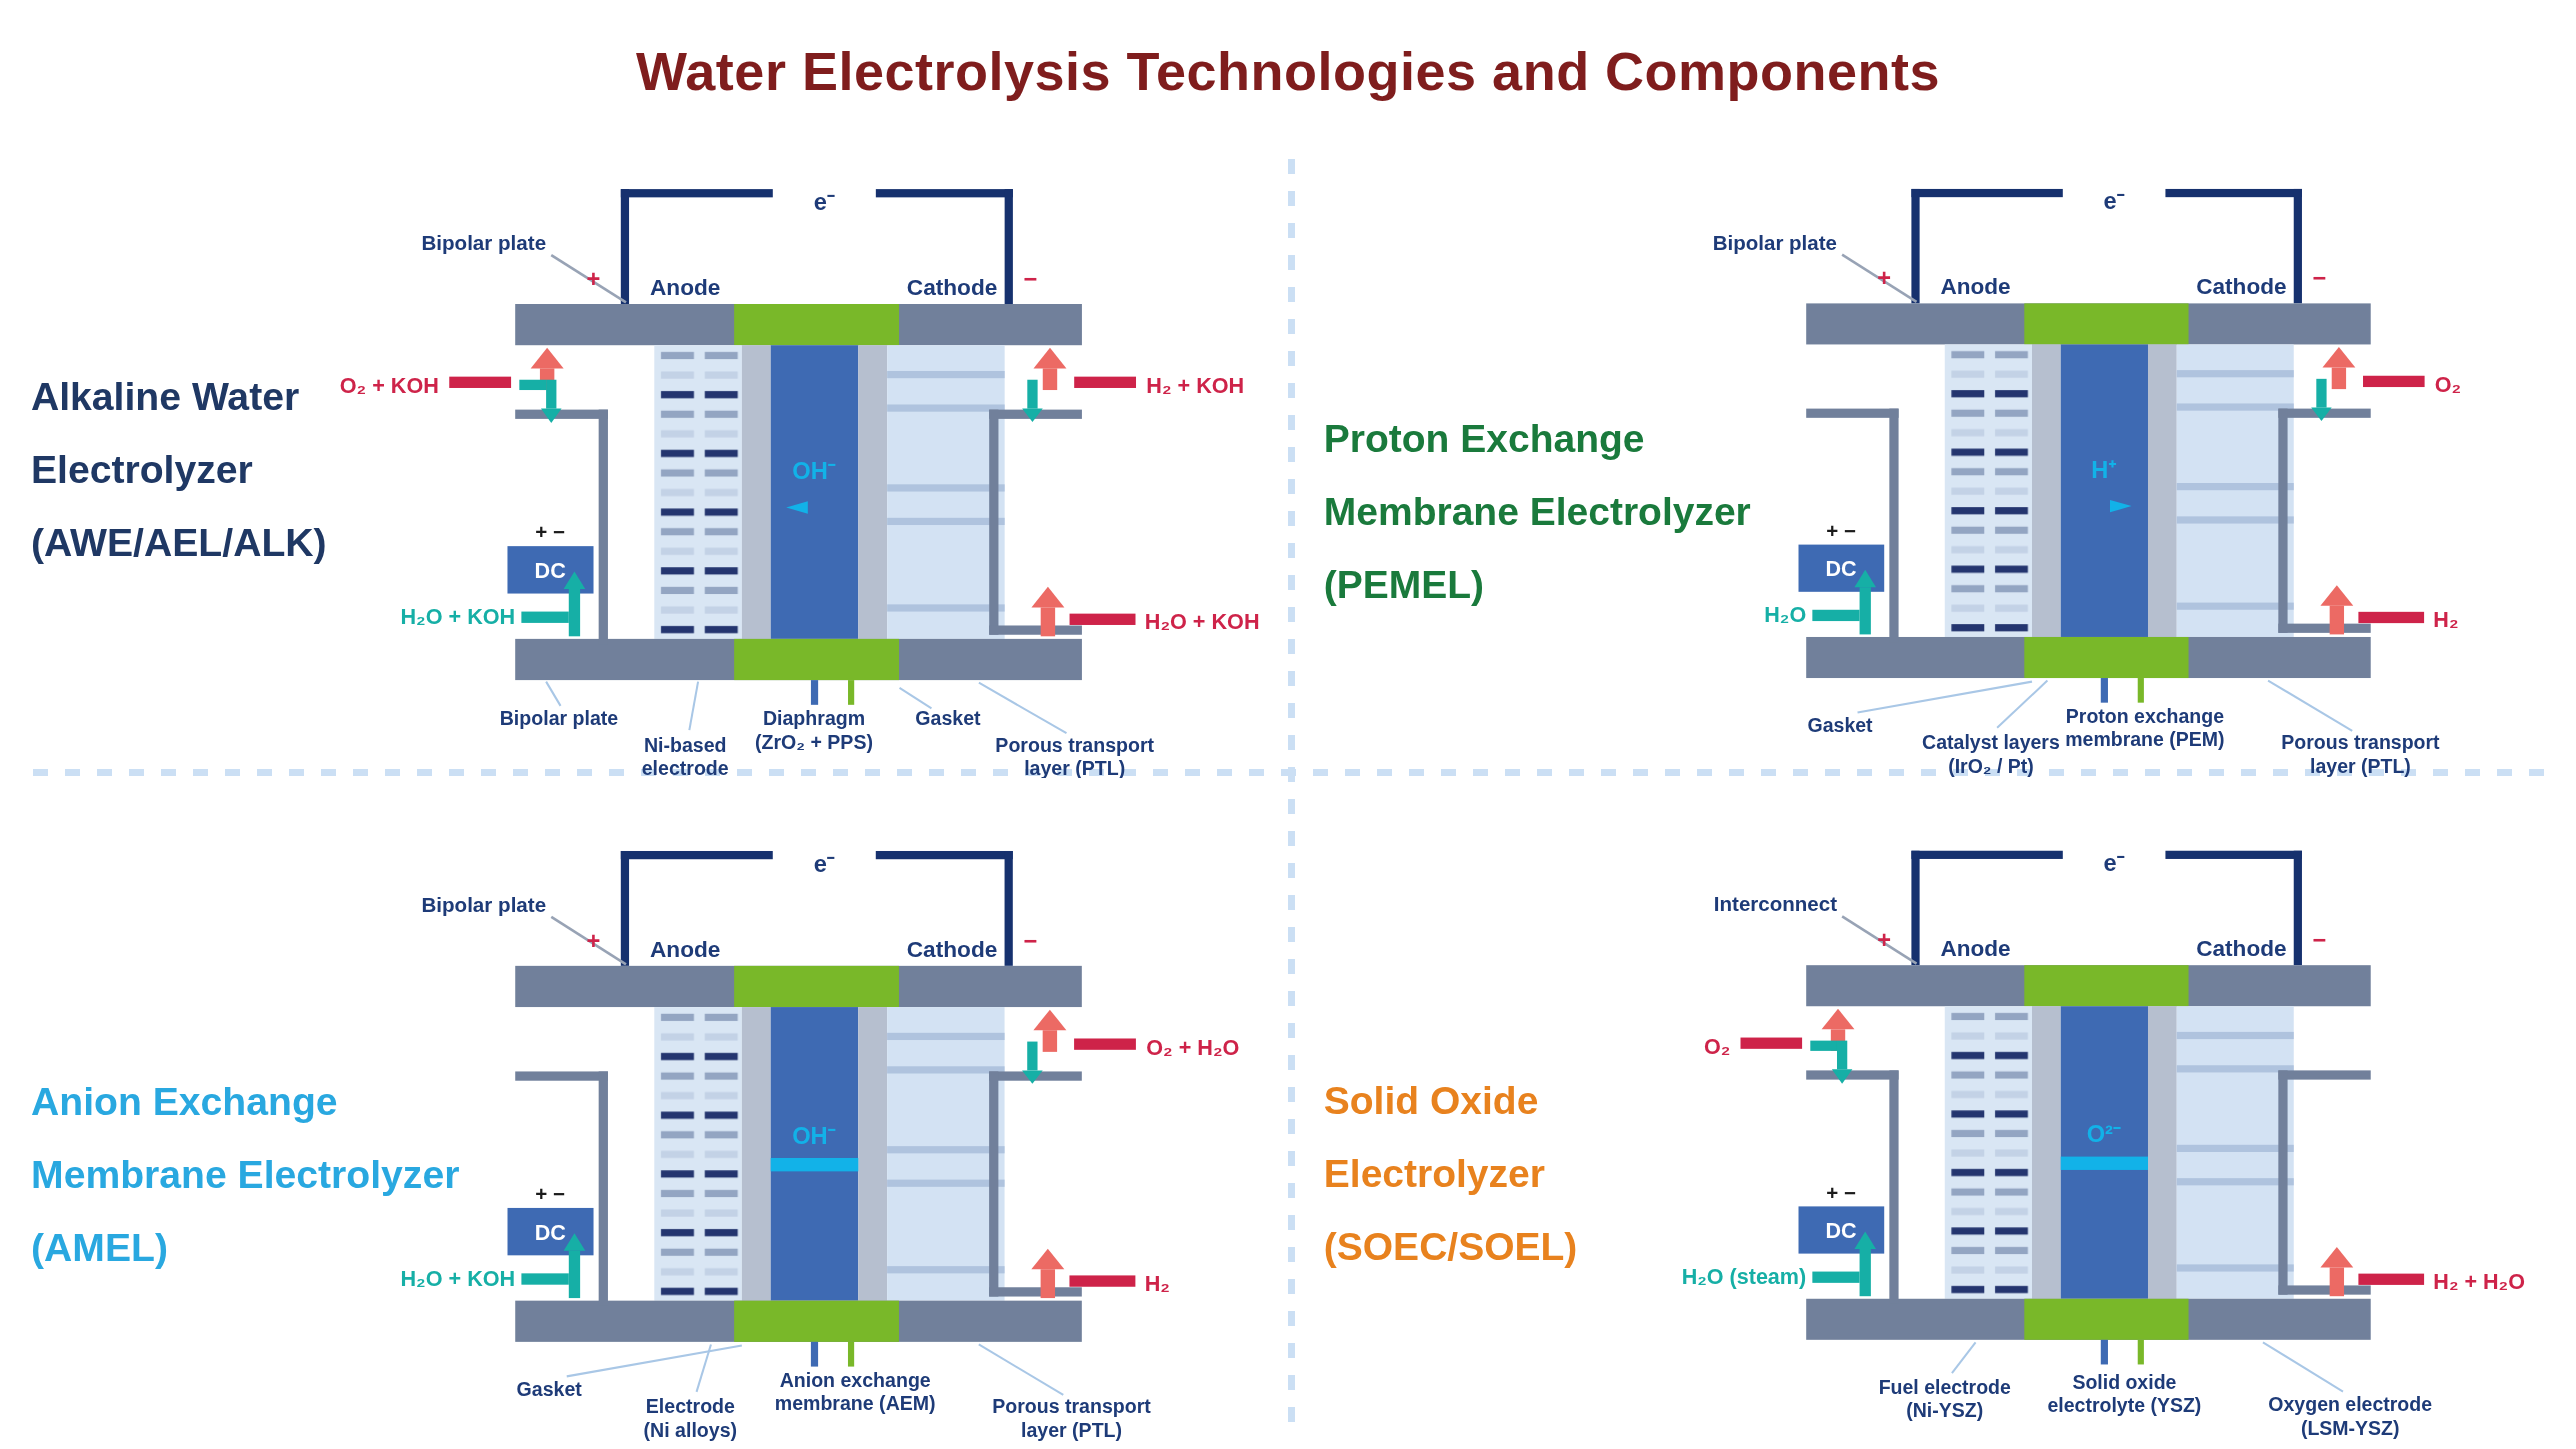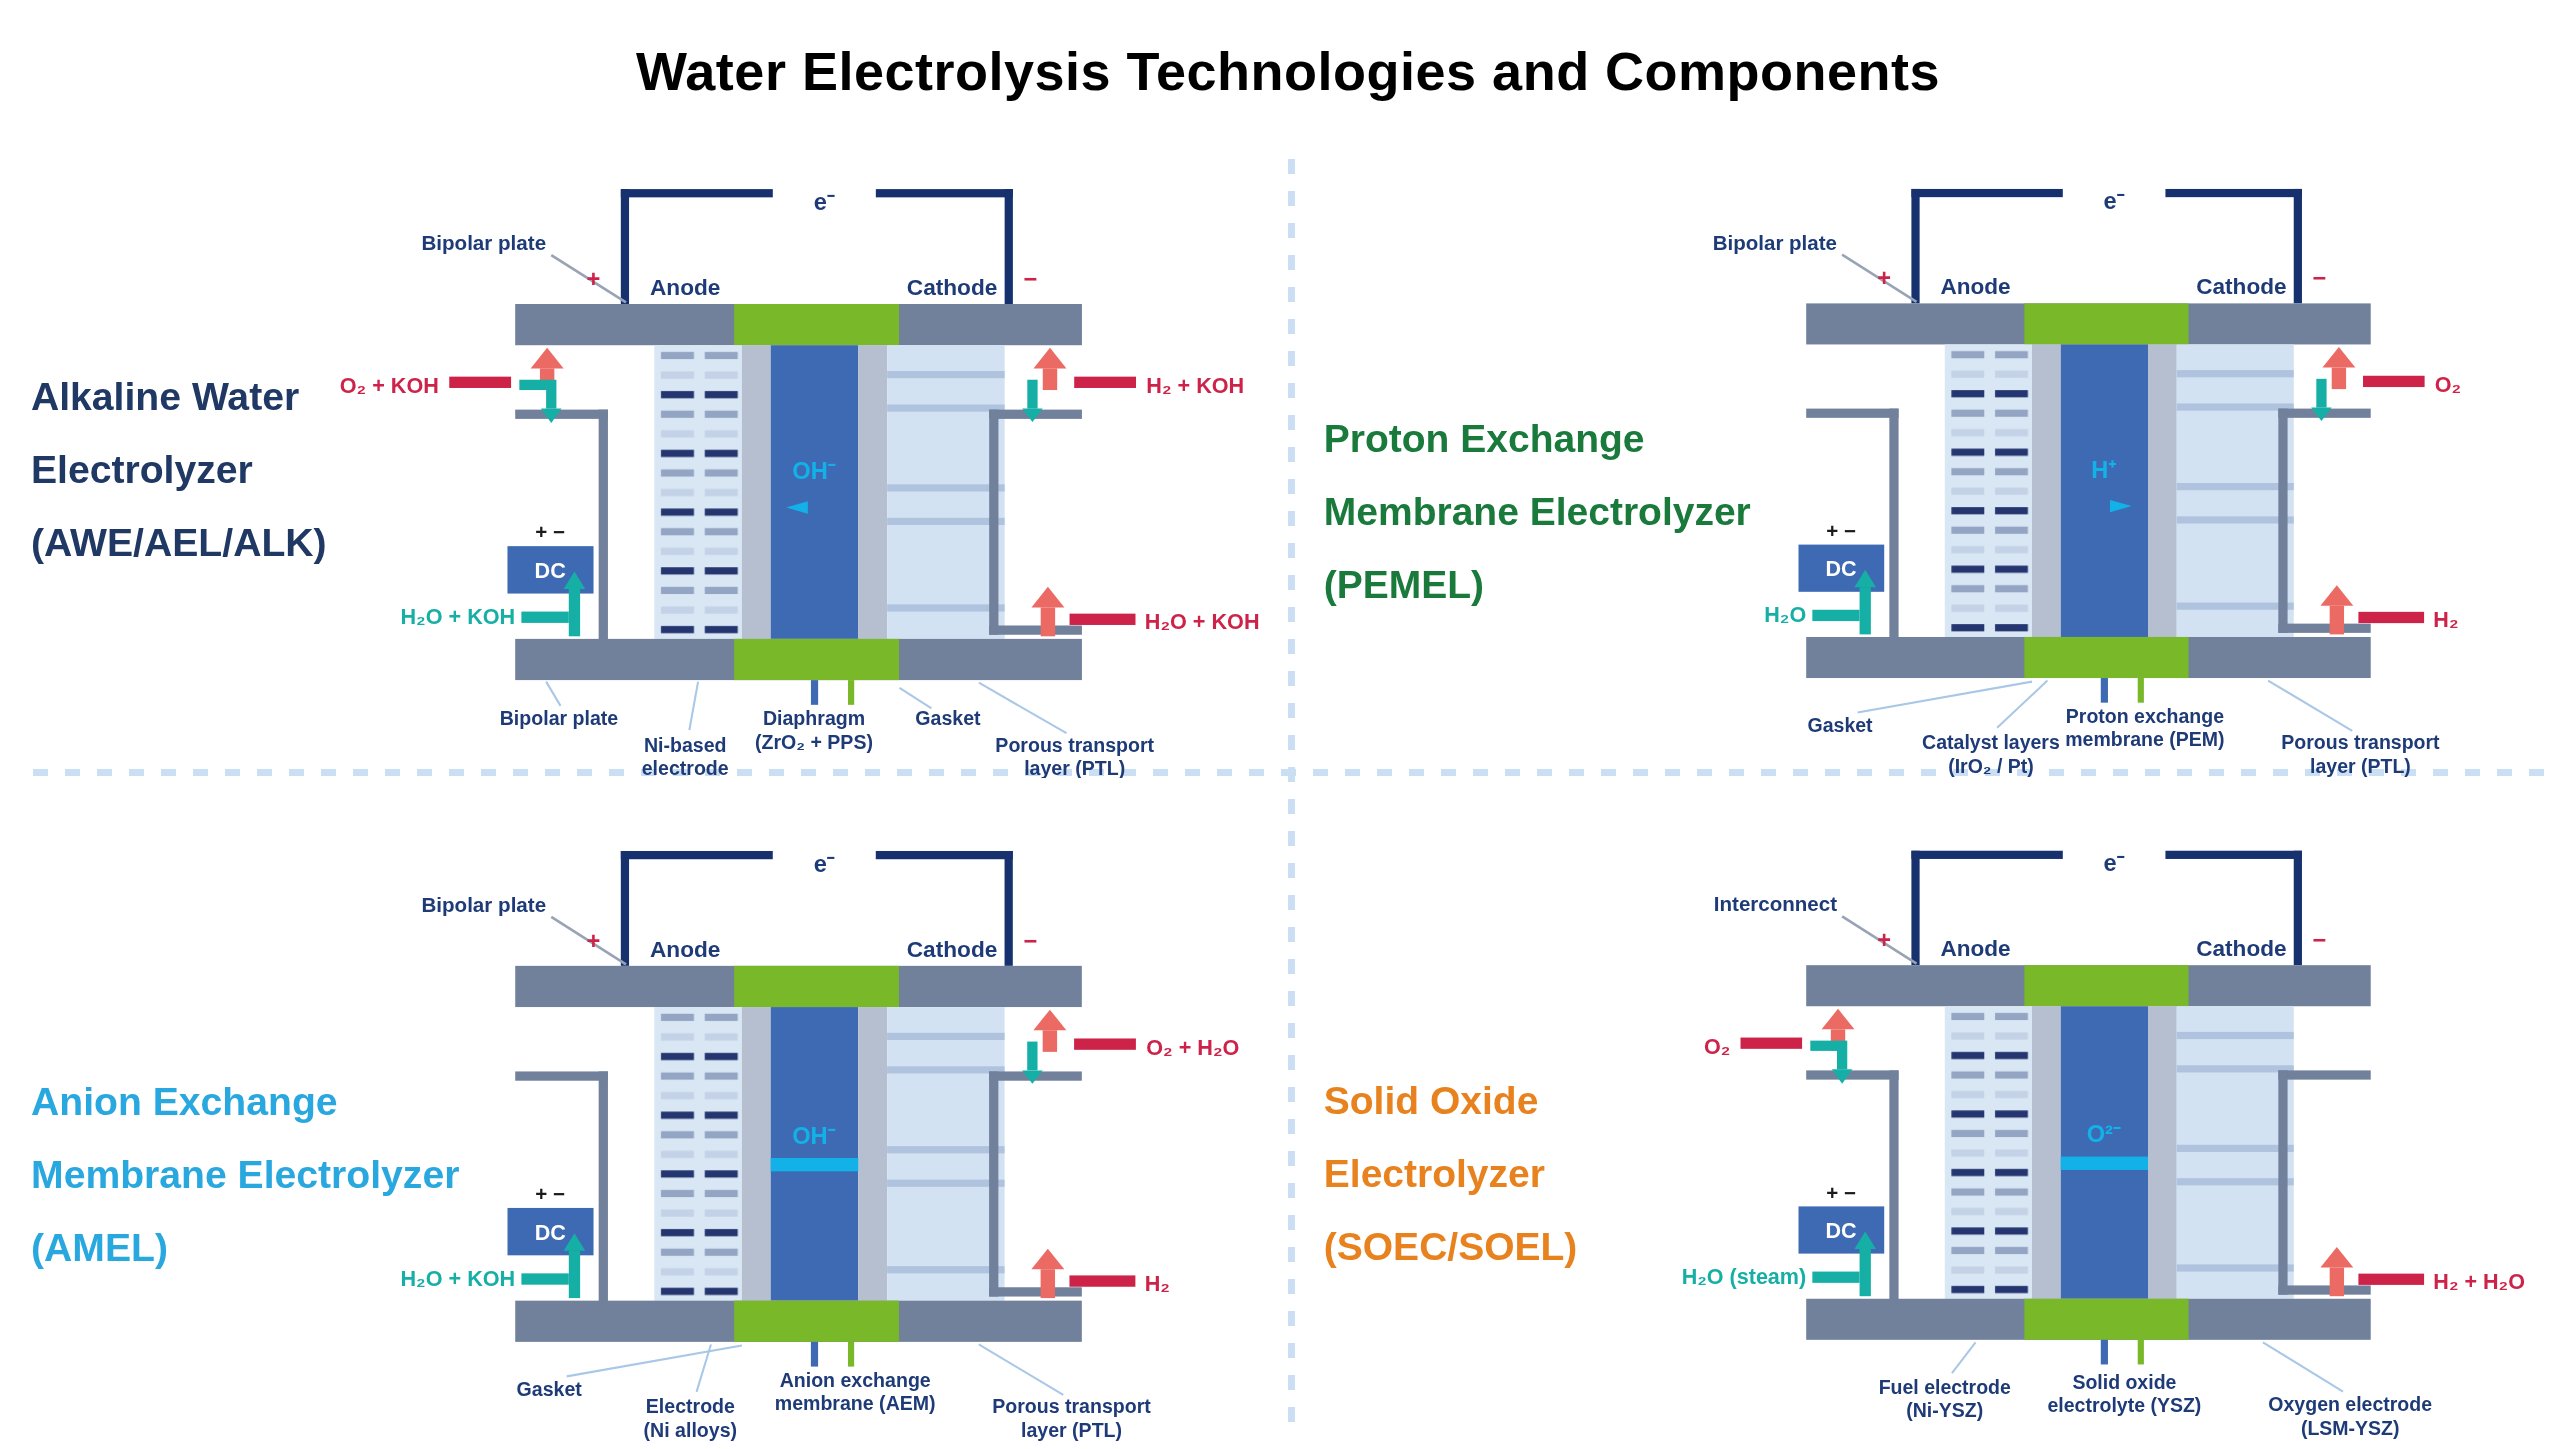--- a/index.html
+++ b/index.html
@@ -1,19 +1,19 @@
 <!DOCTYPE html>
 <html style="font-size:8.2px"><head>
 <meta charset="utf-8">
 <style>
   html,body{margin:0;padding:0;background:#ffffff;}
   body{width:2576px;height:1449px;position:relative;overflow:hidden;
        font-family:"Liberation Sans",sans-serif;}
   .main-title{position:absolute;left:0;top:40px;width:2576px;text-align:center;
-       font-size:54px;font-weight:bold;color:#000000;letter-spacing:0.5px;}
+       font-size:54px;font-weight:bold;color:#7f1d1d;letter-spacing:0.5px;}
   .divider-h{position:absolute;left:33px;top:769px;width:2514px;height:7.2px;
        background:repeating-linear-gradient(to right,#CBDFF4 0 15.5px,transparent 15.5px 32px);}
   .divider-v{position:absolute;left:1288px;top:159px;width:7.2px;height:1278px;
        background:repeating-linear-gradient(to bottom,#CBDFF4 0 15.5px,transparent 15.5px 32px);}
   svg.quad{position:absolute;}
   svg text{font-family:"Liberation Sans",sans-serif;}
   .qtitle{font-size:76px;font-weight:bold;}
   .q-awe .qtitle{fill:#1F3864;}
   .q-pem .qtitle{fill:#1A7A3C;}
   .q-amel .qtitle{fill:#29A8E0;}

